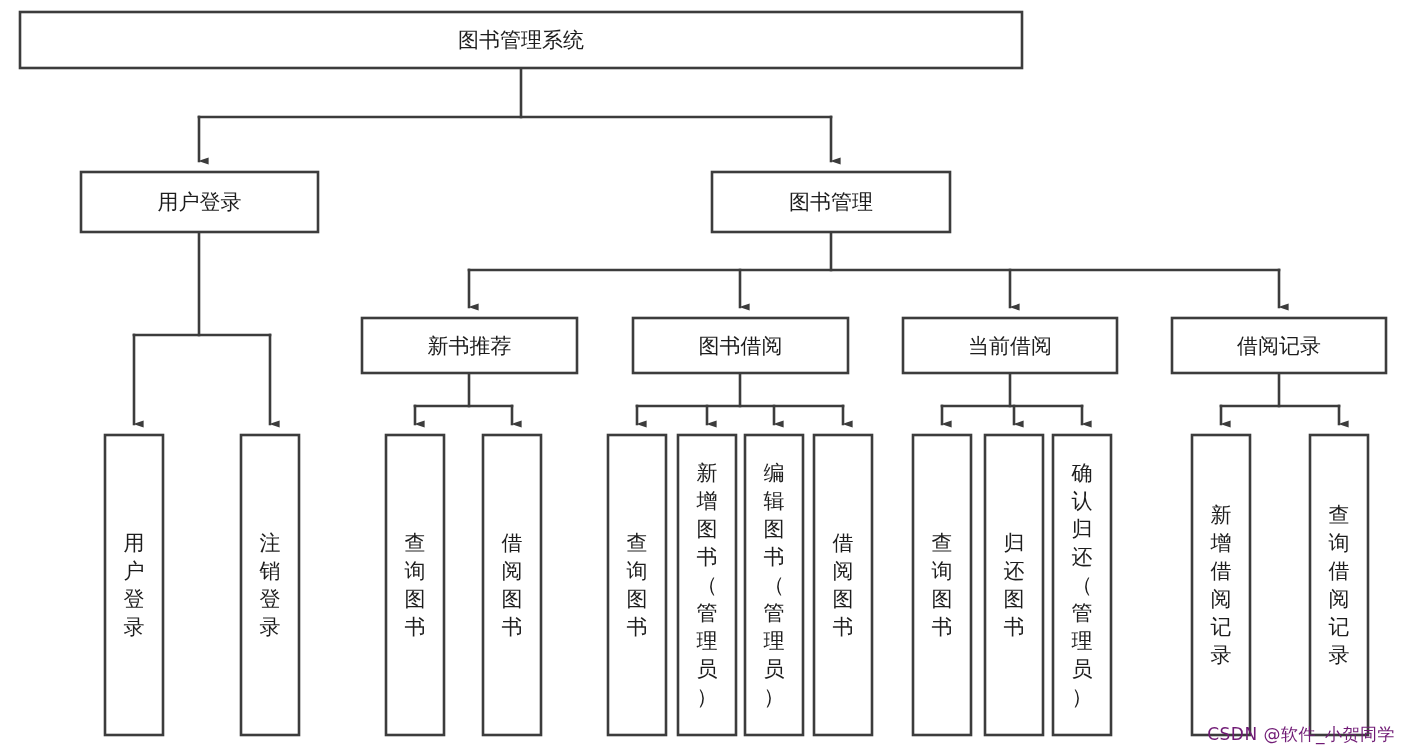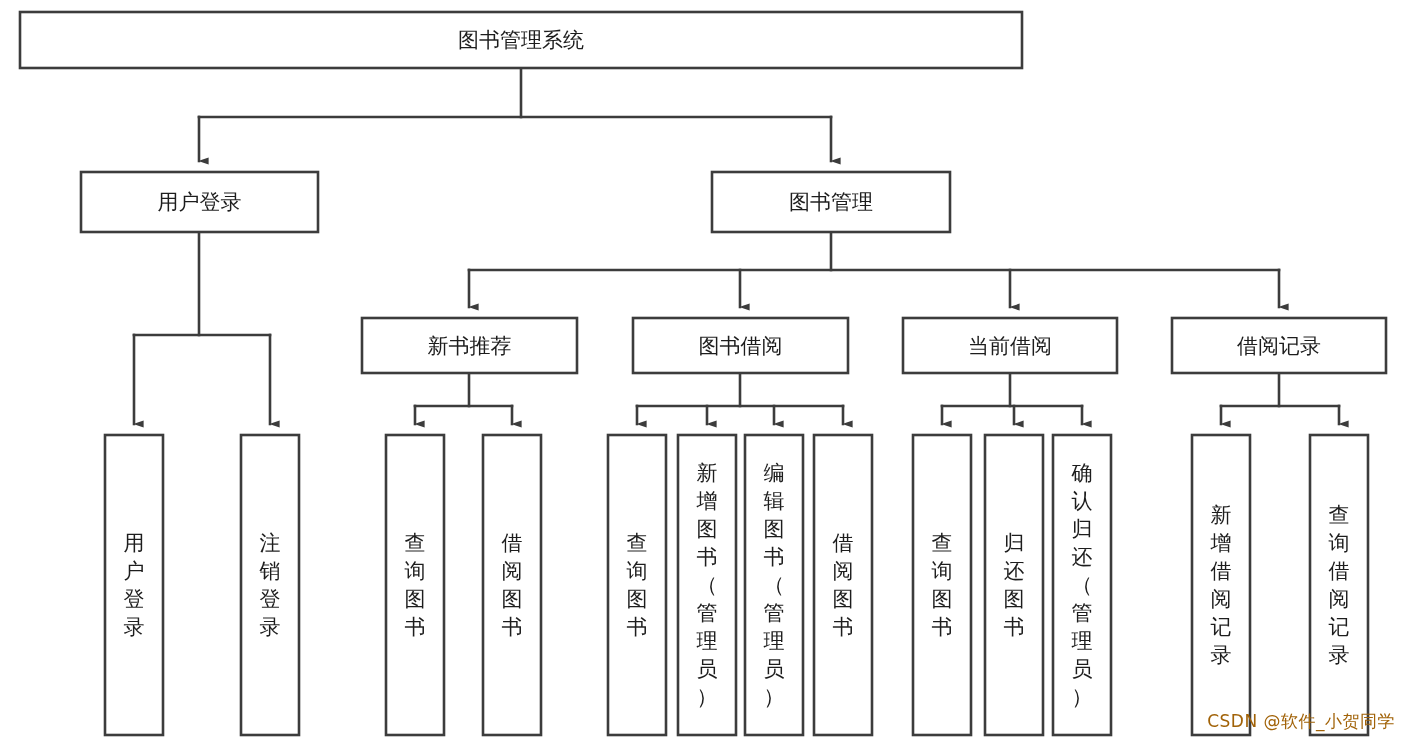--- a/index.html
+++ b/index.html
@@ -47,24 +47,24 @@
   }
   .node-label-v {
     font-family: "DejaVu Sans", "Liberation Sans", sans-serif;
     font-size: 21px;
     fill: #1d1d1d;
     text-anchor: middle;
   }
   .watermark {
     position: absolute;
     right: 10px;
-    bottom: 14px;
+    bottom: 1px;
     font-family: "DejaVu Sans", "Liberation Sans", sans-serif;
     font-size: 17px;
-    color: #a16207;
+    color: #701a75;
     letter-spacing: 0.5px;
     white-space: nowrap;
     user-select: none;
   }
 </style>
 </head>
 <body>
 
 <div id="diagram-root">
 

